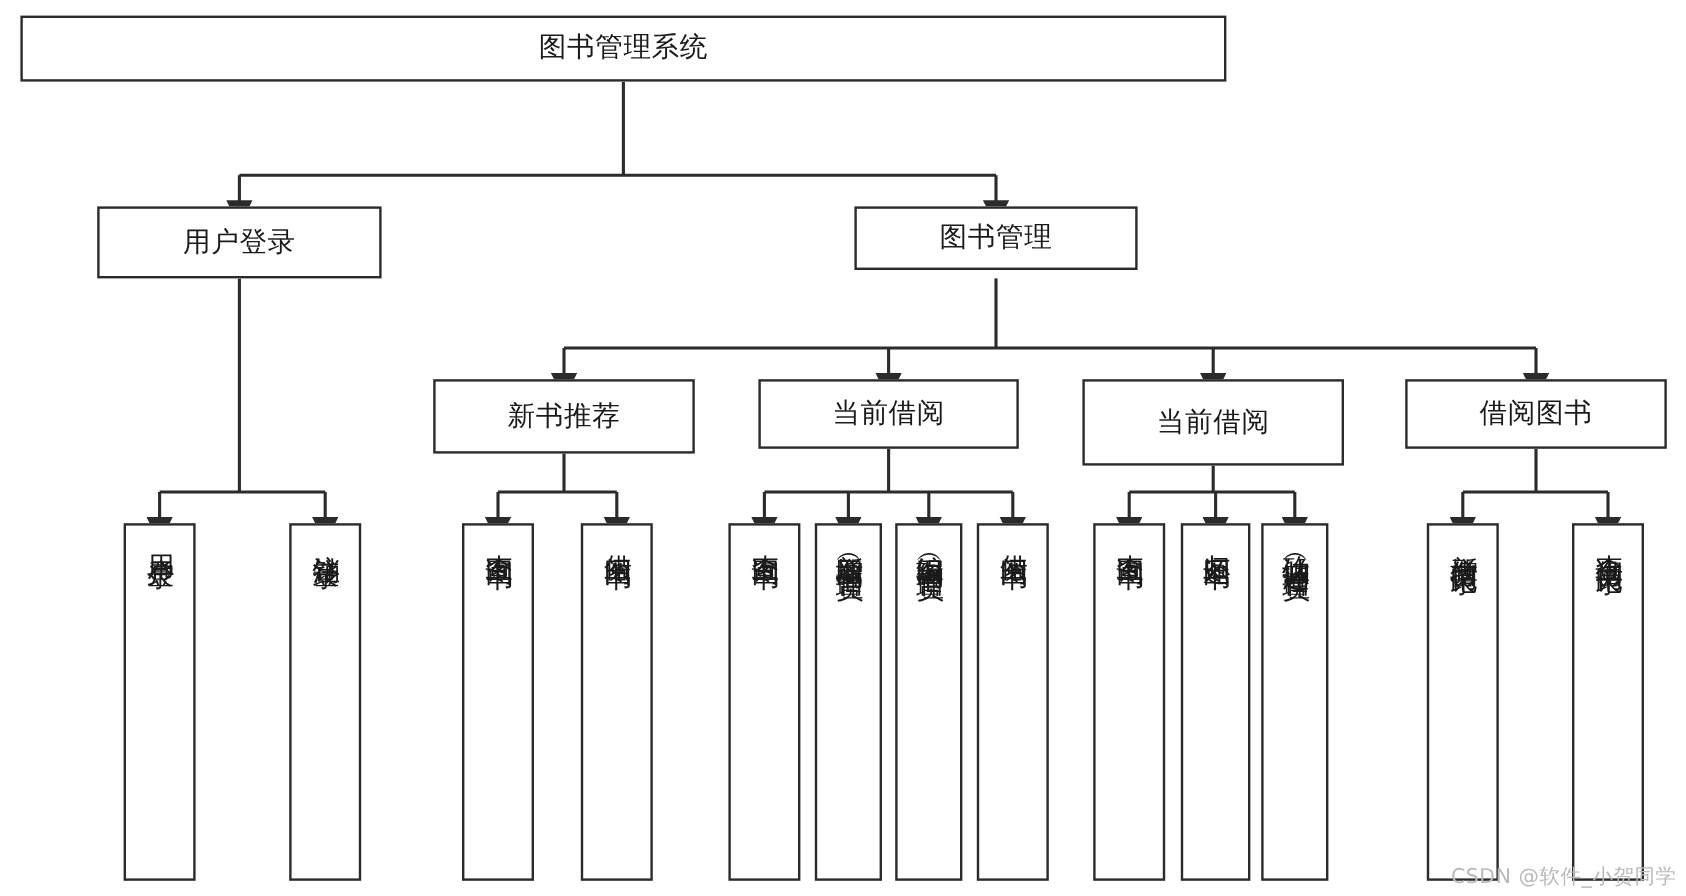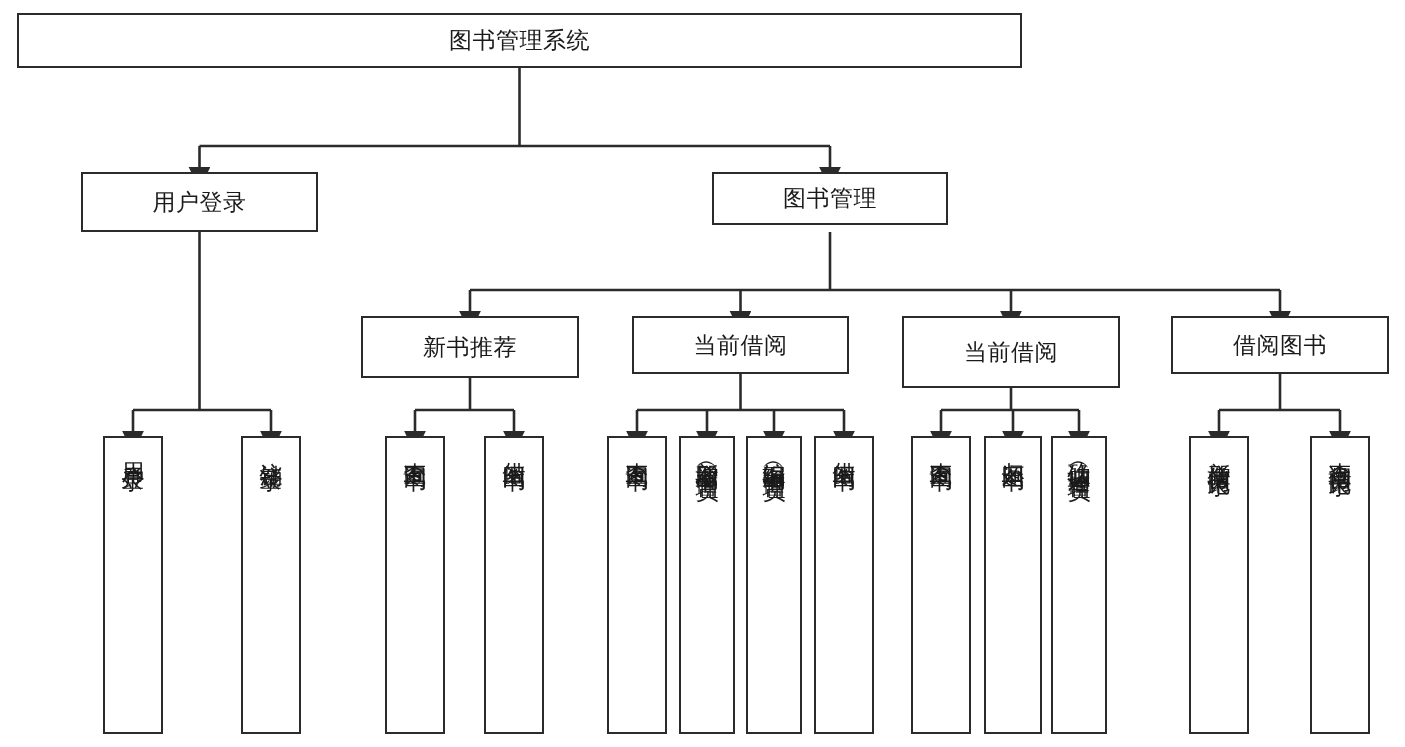--- a/index.html
+++ b/index.html
@@ -179,13 +179,14 @@
         <span class="node-label">确认归还（管理员）</span>
       </div>
       <div class="node vertical" style="left: 1189px; top: 436px; width: 60px; height: 298px;">
         <span class="node-label">新增借阅记录</span>
       </div>
       <div class="node vertical" style="left: 1310px; top: 436px; width: 60px; height: 298px;">
         <span class="node-label">查询借阅记录</span>
       </div>
     </div>
 
+  <div id="watermark">CSDN @软件_小贺同学</div>
 </div>
 
 </body></html>

